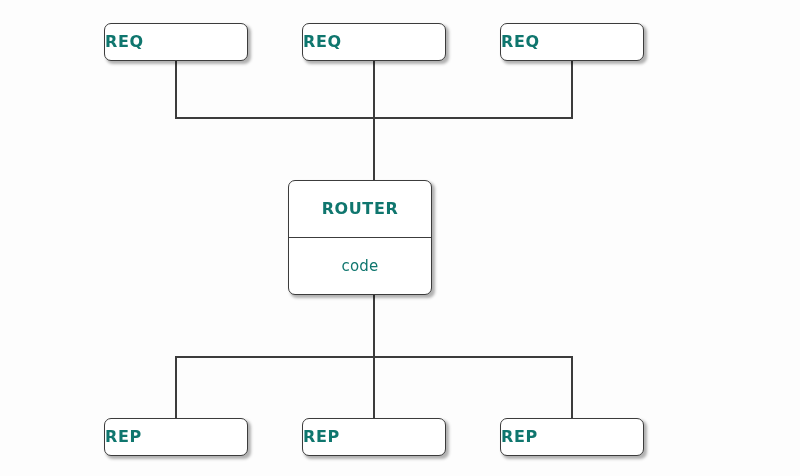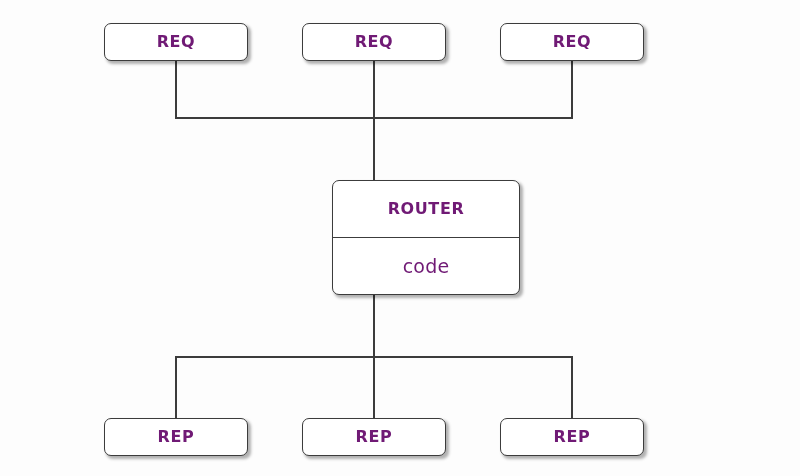--- a/index.html
+++ b/index.html
@@ -35,59 +35,58 @@
     border: 1.6px solid #3c3c3c;
     border-radius: 7px;
     box-shadow: 2.5px 2.5px 3px rgba(0,0,0,0.30);
     display: flex;
     flex-direction: column;
     align-items: stretch;
     justify-content: center;
     z-index: 2;
   }
   .node-label {
-    text-align: center;
-    color: #701a75;
+    text-align: left;
+    color: #0f766e;
     font-weight: bold;
     font-size: 16px;
     letter-spacing: 0.6px;
     line-height: 1;
   }
   
   .endpoint {
     width: 144px;
     height: 38px;
     justify-content: center;
   }
   
   .broker {
     left: 288px;
     top: 180px;
-    width: 188px;
+    width: 144px;
     height: 115px;
     padding: 0;
     justify-content: flex-start;
-    margin-left: 44px;
   }
   .broker-row {
     flex: 1 1 0;
     display: flex;
     align-items: center;
     justify-content: center;
     border-bottom: 1.4px solid #3c3c3c;
   }
   .broker-row:last-child {
     border-bottom: none;
   }
   .broker-row .node-label {
     font-size: 16px;
   }
   .broker-row.mid .node-label {
     font-weight: normal;
-    font-size: 19px;
+    font-size: 15px;
     letter-spacing: 0.2px;
   }
   
   .req-0 { left: 104px; top: 23px; }
   .req-1 { left: 302px; top: 23px; }
   .req-2 { left: 500px; top: 23px; }
   .rep-0 { left: 104px; top: 418px; }
   .rep-1 { left: 302px; top: 418px; }
   .rep-2 { left: 500px; top: 418px; }
 </style>

